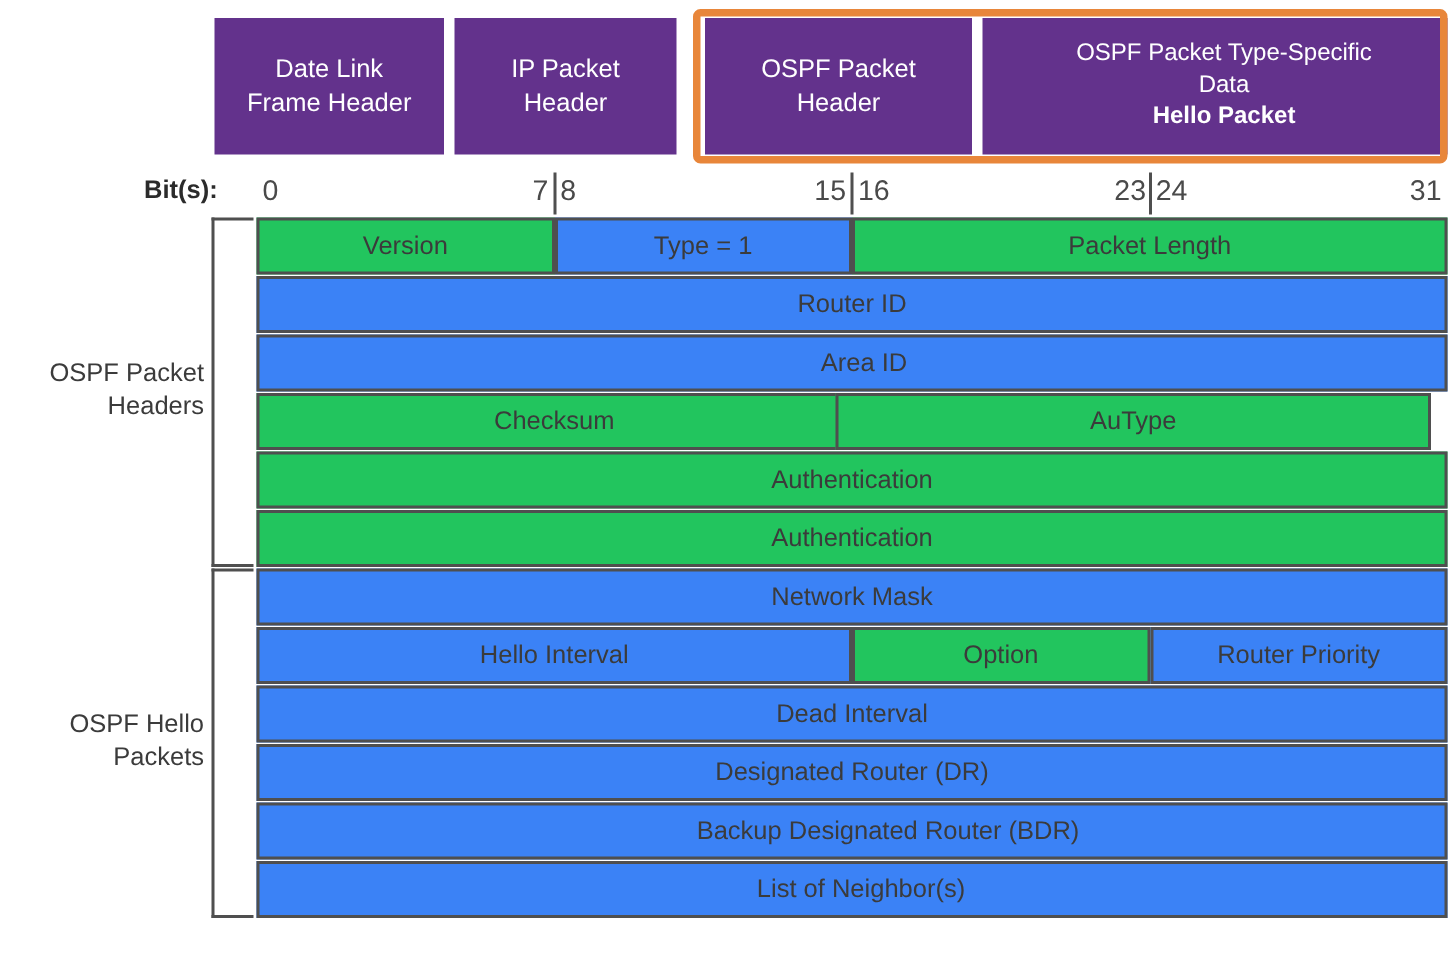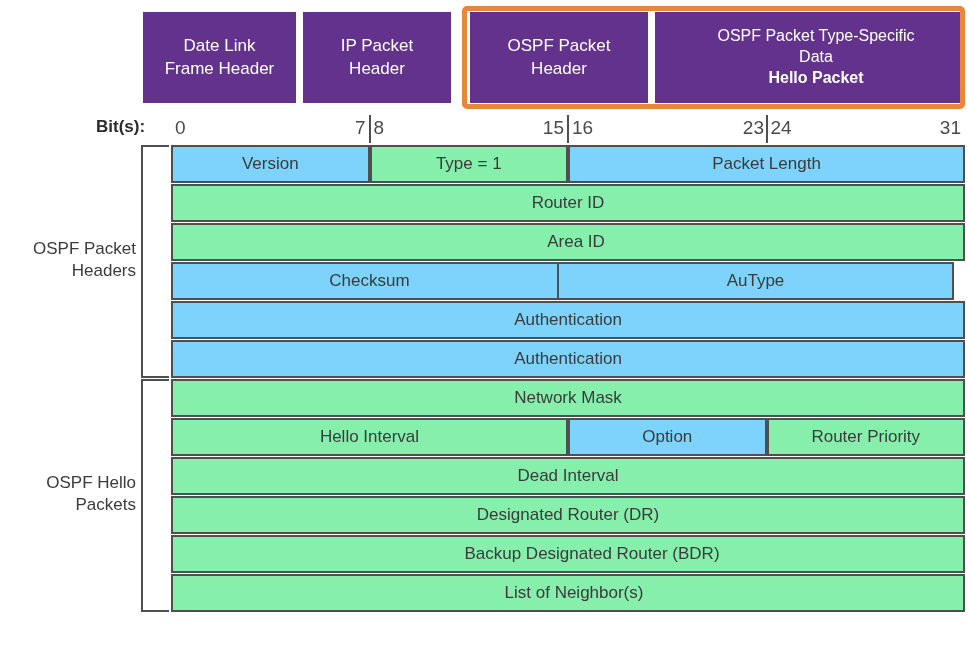--- a/index.html
+++ b/index.html
@@ -119,22 +119,22 @@
     box-sizing: border-box;
     border: 2px solid #4f4f4f;
     display: flex;
     align-items: center;
     justify-content: center;
     font-size: 17px;
     color: #3b3b3b;
     overflow: hidden;
     white-space: nowrap;
   }
-  .fill-grey  { background: #7dd3fc; }
-  .fill-peach { background: #86efac; }
+  .fill-grey  { background: #22c55e; }
+  .fill-peach { background: #3b82f6; }
 
   
   .bracket {
     position: absolute;
     border: 2px solid #4f4f4f;
     border-right: none;
     box-sizing: border-box;
   }
   .bracket-label {
     position: absolute;

